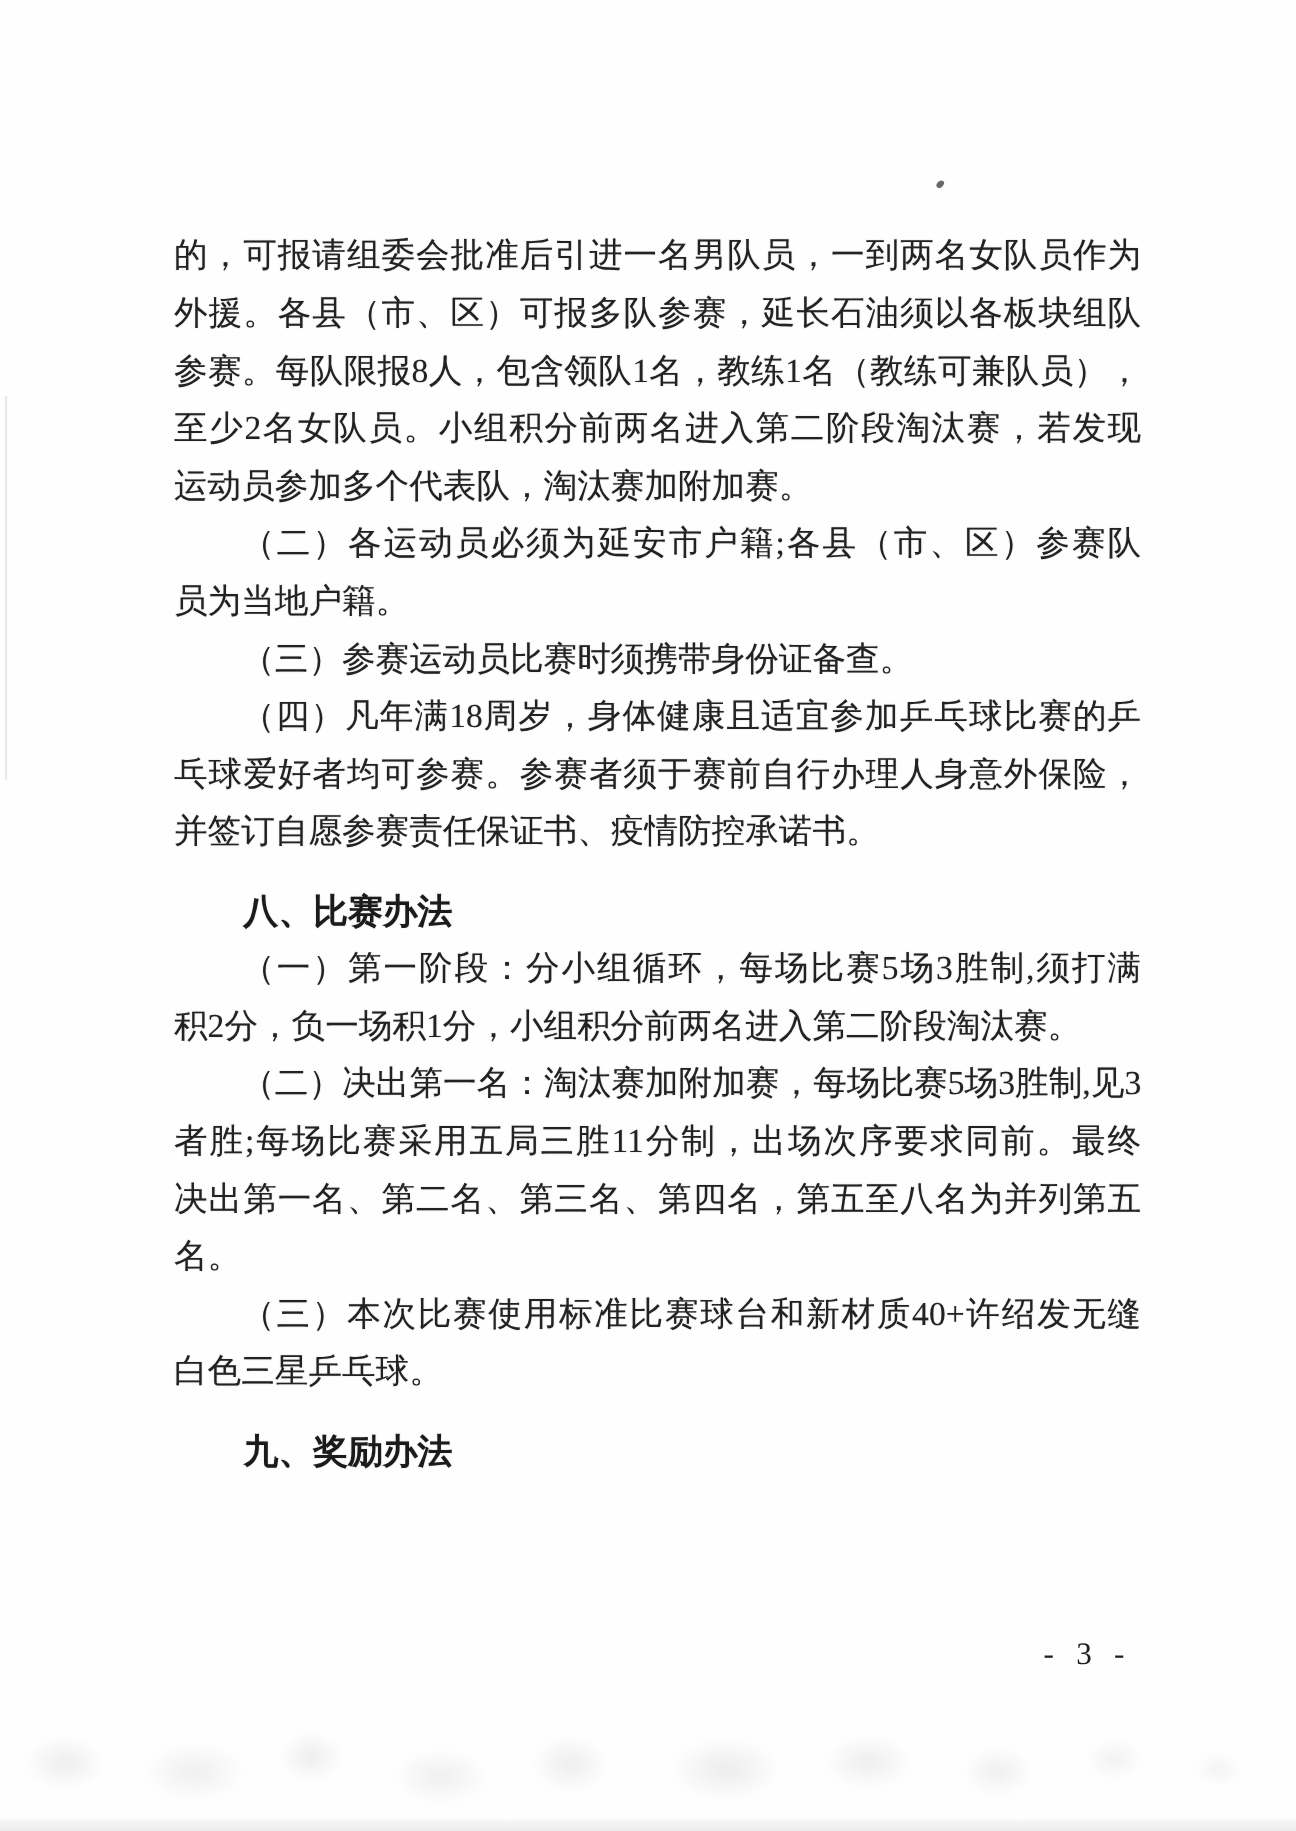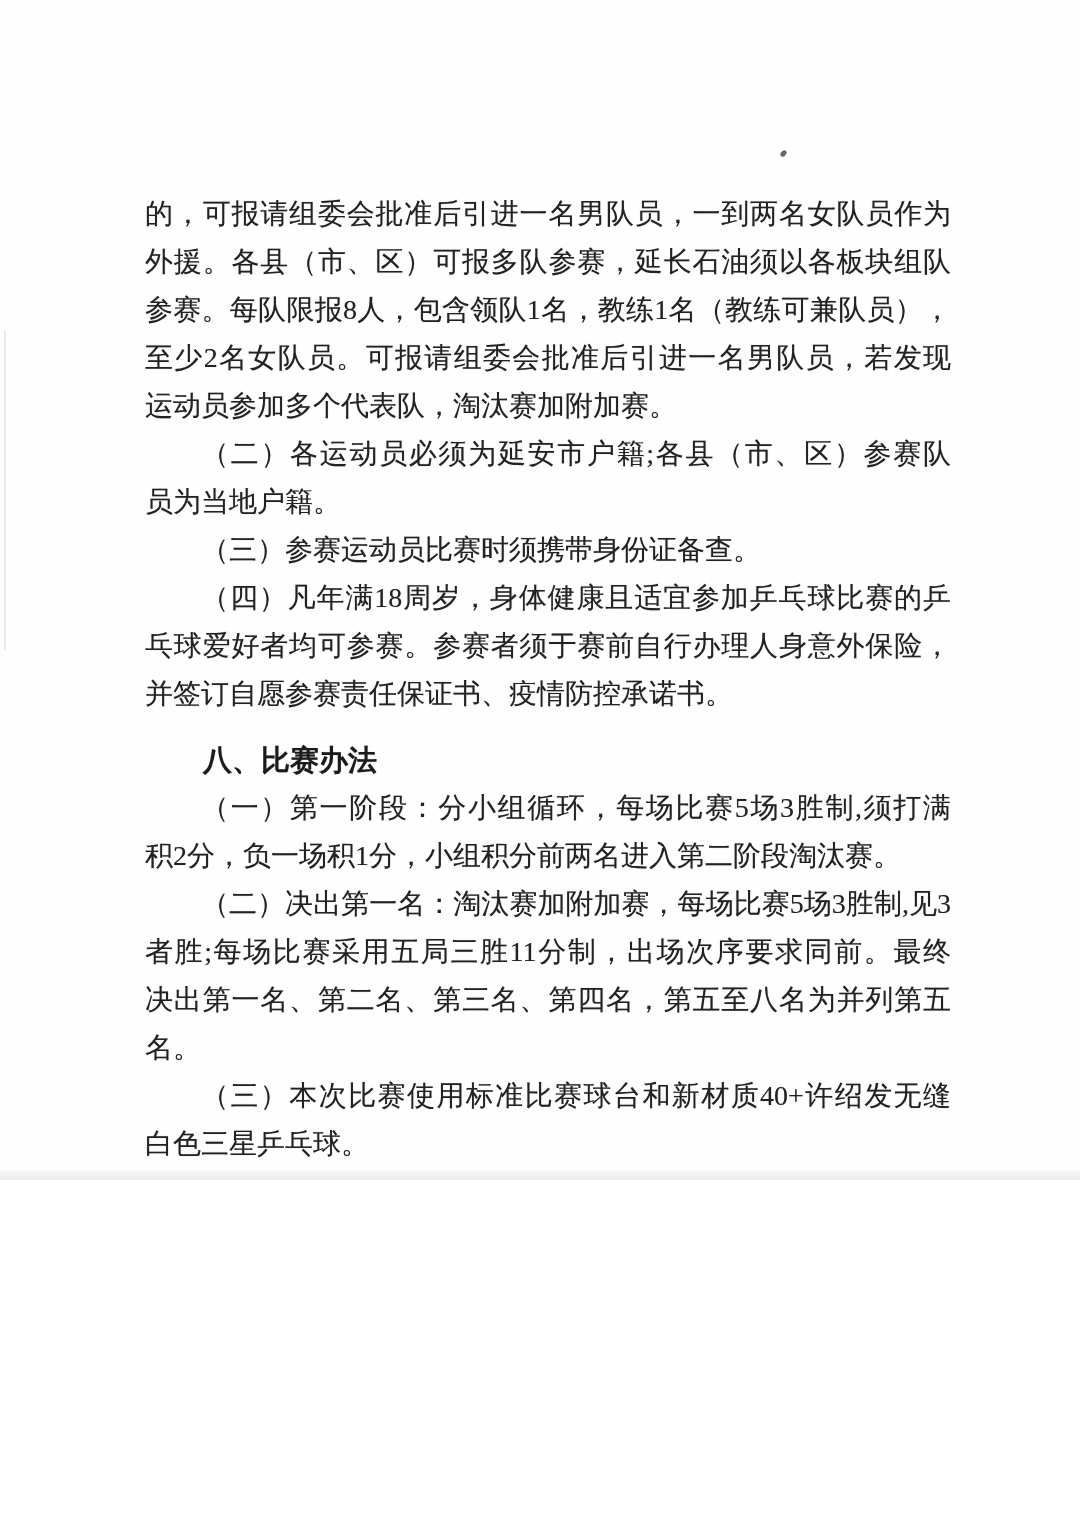--- a/index.html
+++ b/index.html
@@ -3,21 +3,21 @@
 <meta charset="utf-8">
 <style>
   html, body {
     margin: 0;
     padding: 0;
     background: #ffffff;
   }
   .page {
     position: relative;
     width: 1080px;
-    height: 1180px;
+    height: 1526px;
     background: #fefefe;
     overflow: hidden;
     font-family: "Liberation Serif", "DejaVu Serif", serif;
   }
   .content {
     position: absolute;
     left: 145px;
     top: 190px;
     width: 806px;
   }
@@ -112,21 +112,21 @@
 
 <div class="page">
 
   <div class="ink-speck"></div>
   <div class="edge-line"></div>
 
   <div class="content">
     <div class="line j">的，可报请组委会批准后引进一名男队员，一到两名女队员作为</div>
     <div class="line j">外援。各县（市、区）可报多队参赛，延长石油须以各板块组队</div>
     <div class="line j">参赛。每队限报8人，包含领队1名，教练1名（教练可兼队员），</div>
-    <div class="line j">至少2名女队员。可报请组委会批准后引进一名男队员，若发现</div>
+    <div class="line j">至少2名女队员。小组积分前两名进入第二阶段淘汰赛，若发现</div>
     <div class="line">运动员参加多个代表队，淘汰赛加附加赛。</div>
     <div class="line j in">（二）各运动员必须为延安市户籍;各县（市、区）参赛队</div>
     <div class="line">员为当地户籍。</div>
     <div class="line in">（三）参赛运动员比赛时须携带身份证备查。</div>
     <div class="line j in">（四）凡年满18周岁，身体健康且适宜参加乒乓球比赛的乒</div>
     <div class="line j">乓球爱好者均可参赛。参赛者须于赛前自行办理人身意外保险，</div>
     <div class="line">并签订自愿参赛责任保证书、疫情防控承诺书。</div>
     <div class="line h in">八、比赛办法</div>
     <div class="line j in">（一）第一阶段：分小组循环，每场比赛5场3胜制,须打满</div>
     <div class="line">积2分，负一场积1分，小组积分前两名进入第二阶段淘汰赛。</div>

